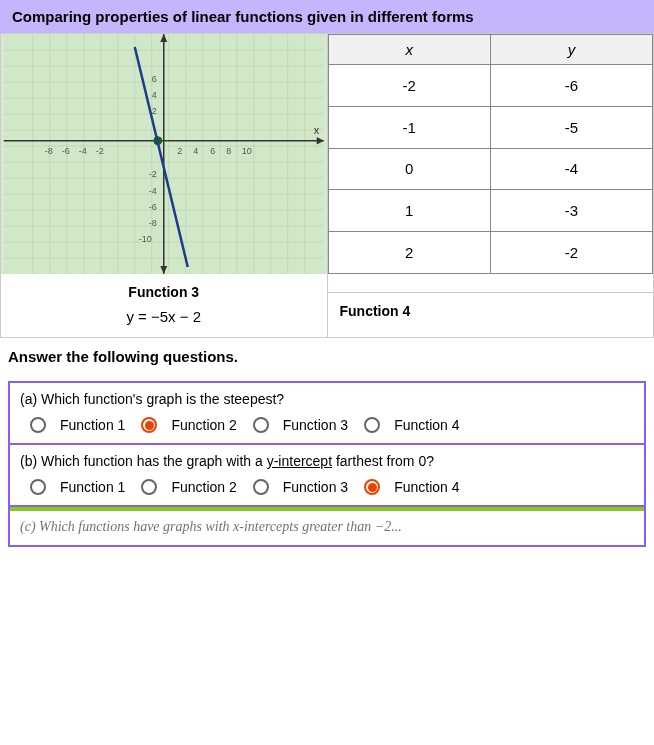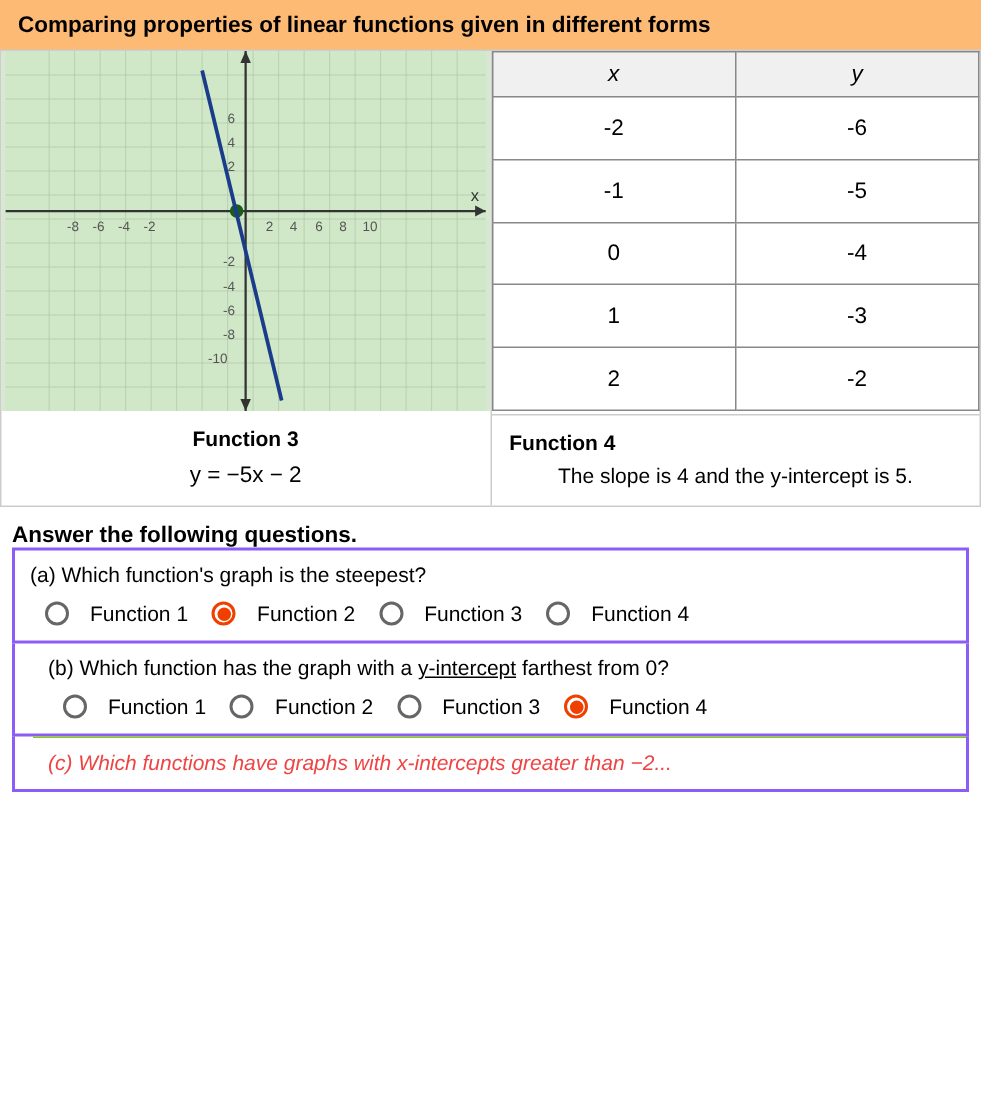--- a/index.html
+++ b/index.html
@@ -4,21 +4,21 @@
   <style>
     * { box-sizing: border-box; margin: 0; padding: 0; }
     body {
       font-family: Arial, sans-serif;
       background: #fff;
       width: 654px;
       font-size: 14px;
       color: #000;
     }
     .page-title {
-      background: #fdba74;
+      background: #c4b5fd;
       padding: 8px 12px;
       font-size: 15px;
       font-weight: bold;
       border-bottom: 1px solid #ccc;
     }
     .top-section {
       display: flex;
       border: 1px solid #ccc;
       border-top: none;
     }
@@ -83,29 +83,28 @@
     .func4-text {
       font-size: 14px;
       text-align: center;
     }
     .answer-section {
       padding: 10px 8px;
     }
     .answer-title {
       font-weight: bold;
       font-size: 15px;
-      margin-bottom: 0;
+      margin-bottom: 16px;
     }
     .question-block {
       border: 2px solid #8b5cf6;
       margin-bottom: 0;
     }
     .question-block + .question-block {
       border-top: none;
-      padding-left: 12px;
     }
     .question-text {
       padding: 8px 10px 6px 10px;
       font-size: 14px;
     }
     .options-row {
       display: flex;
       align-items: center;
       padding: 4px 10px 10px 20px;
       gap: 16px;
@@ -132,23 +131,24 @@
     }
     .radio-inner {
       width: 9px;
       height: 9px;
       border-radius: 50%;
       background: #f04000;
     }
     .partial-q {
       padding: 8px 10px 10px 10px;
       font-size: 14px;
-      color: #ef4444;
+      color: #737373;
       font-style: italic;
-      border-top: 1px solid #84cc16;
+      border-top: 4px solid #84cc16;
+      font-family: Liberation Serif, serif;
     }
   </style>
 </head>
 <body>
 
 <div class="page-title">Comparing properties of linear functions given in different forms</div>
 
 <div class="top-section">
 
   <div class="left-panel">
@@ -260,21 +260,20 @@
             </tr>
             <tr>
               <td>2</td>
               <td>-2</td>
             </tr>
           </tbody>
       </table>
     </div>
     <div class="func4-desc">
       <div class="func4-title">Function 4</div>
-      <div class="func4-text">The slope is 4 and the y-intercept is 5.</div>
     </div>
   </div>
 </div>
 
 <div class="answer-section">
   <div class="answer-title">Answer the following questions.</div>
 
   <div class="question-block">
     <div class="question-text">(a) Which function's graph is the steepest?</div>
     <div class="options-row">

